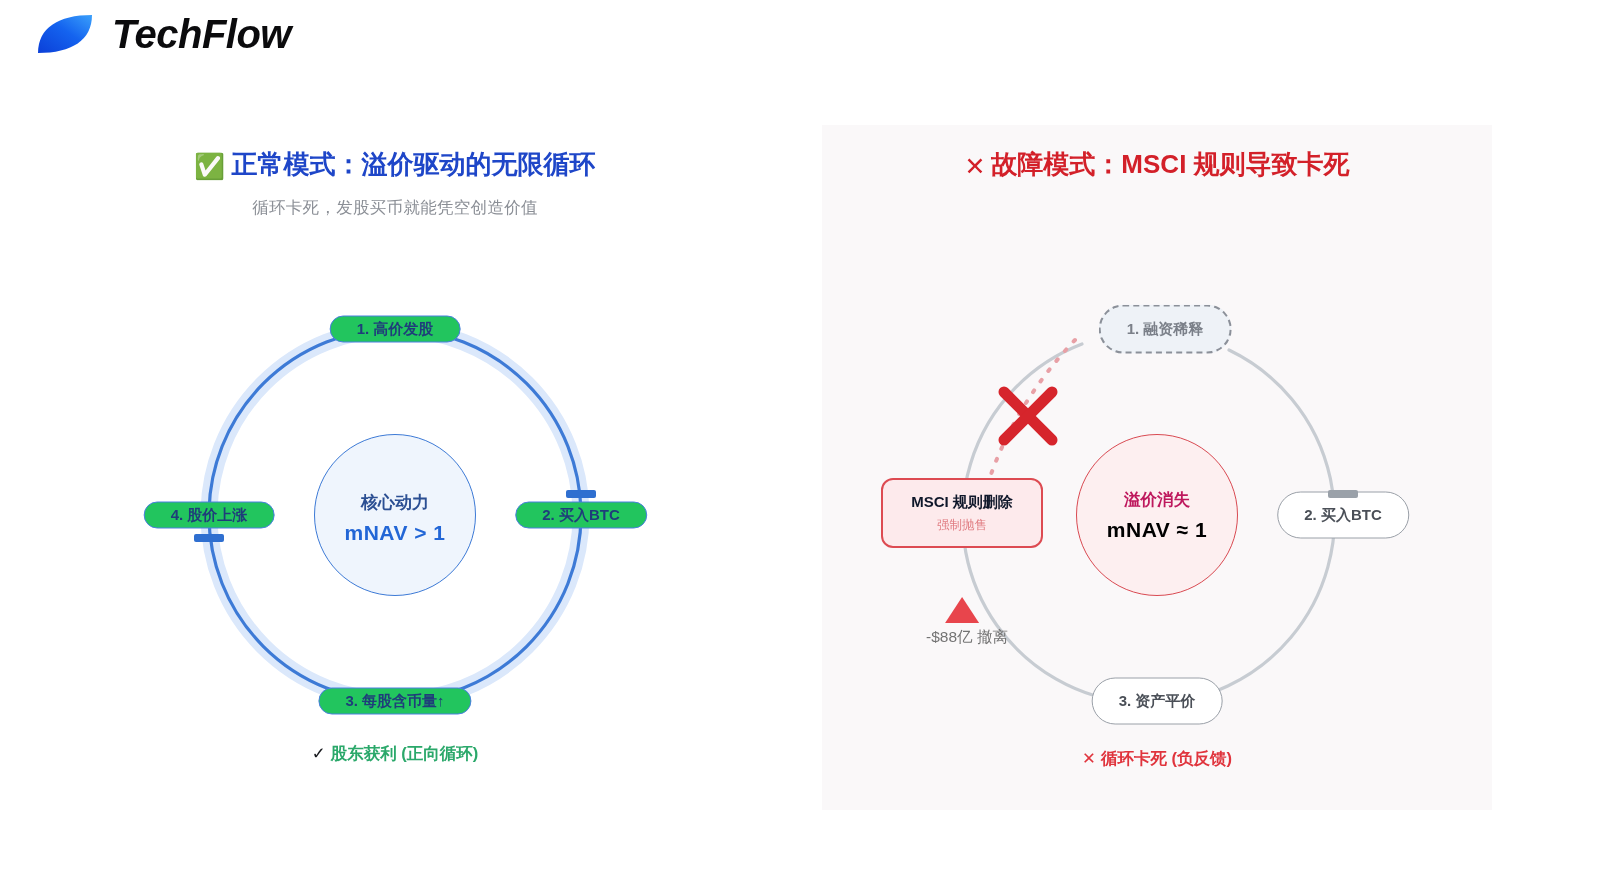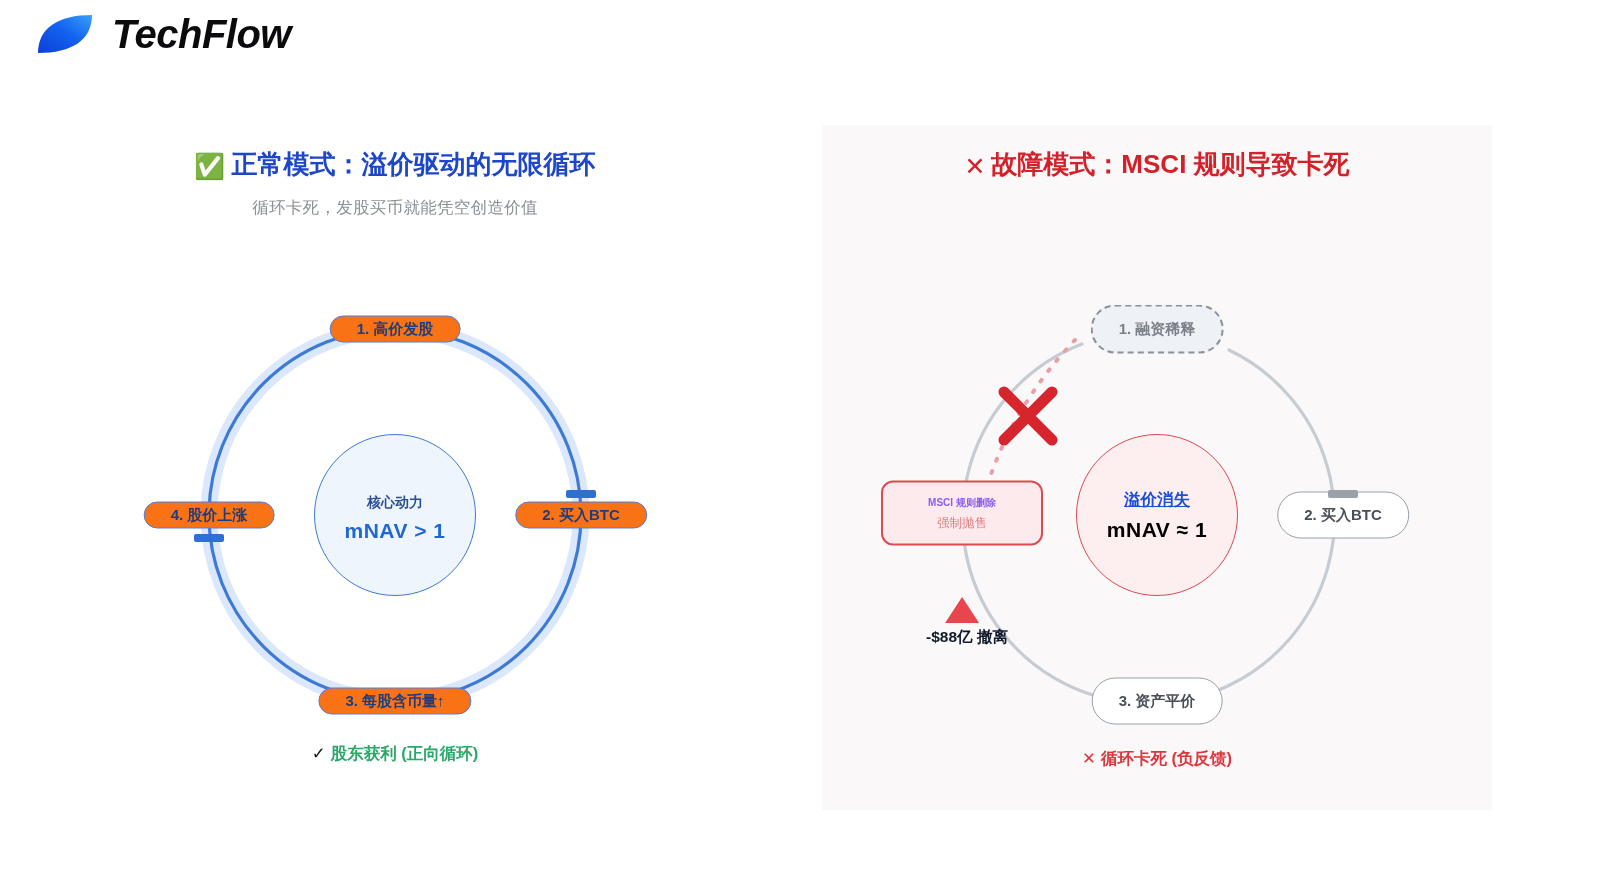--- a/index.html
+++ b/index.html
@@ -113,21 +113,21 @@
     align-items: center;
     justify-content: center;
     text-align: center;
     font-size: 15px;
     font-weight: 700;
     white-space: nowrap;
     box-sizing: border-box;
     z-index: 4;
   }
   .node-blue {
-    background: #f97316;
+    background: #22c55e;
     border: 1.6px solid #4a7fe0;
     color: #1f3d7a;
     padding: 3px 26px;
   }
   .node-gray {
     background: #ffffff;
     border: 1.6px solid #9aa0a8;
     color: #4a4f57;
     padding: 13px 26px;
   }
@@ -152,27 +152,27 @@
     flex-direction: column;
     align-items: center;
     justify-content: center;
     gap: 7px;
     z-index: 3;
   }
   #center-normal {
     background: #eff5fd;
     border: 1.8px solid #3d7ad6;
   }
-  #center-normal .cc-label { font-size: 14px; font-weight: 700; color: #2b4f93; margin-top: 6px; }
+  #center-normal .cc-label { font-size: 17px; font-weight: 700; color: #2b4f93; margin-top: 6px; }
   #center-normal .cc-value { font-size: 21px; font-weight: 700; color: #2266d6; letter-spacing: 0.5px; }
   #center-failure {
     background: #fdeff0;
     border: 1.8px solid #d94a52;
   }
-  #center-failure .cc-label { font-size: 16.5px; font-weight: 700; color: #1d4ed8; text-decoration: underline; }
+  #center-failure .cc-label { font-size: 16.5px; font-weight: 700; color: #be185d; }
   #center-failure .cc-value { font-size: 21px; font-weight: 700; color: #000000; letter-spacing: 0.5px; }
 
   
   .ring-marker {
     position: absolute;
     transform: translate(-50%, -50%);
     width: 30px;
     height: 8px;
     border-radius: 2px;
     z-index: 5;
@@ -187,23 +187,23 @@
     background: #fdeaec;
     border: 2px solid #dd4b52;
     border-radius: 12px;
     padding: 13px 20px 12px;
     text-align: center;
     z-index: 6;
     box-sizing: border-box;
     min-width: 162px;
   }
   #msci-callout .msci-title {
-    font-size: 10px;
-    font-weight: 700;
-    color: #8b5cf6;
+    font-size: 15px;
+    font-weight: 700;
+    color: #0f172a;
     white-space: nowrap;
   }
   #msci-callout .msci-sub {
     margin-top: 5px;
     font-size: 12.5px;
     color: #e07b80;
     white-space: nowrap;
   }
 
   #outflow-group {
@@ -215,22 +215,22 @@
   #outflow-triangle {
     width: 0;
     height: 0;
     margin: 0 auto 4px;
     border-left: 17px solid transparent;
     border-right: 17px solid transparent;
     border-bottom: 26px solid #e8454c;
   }
   #outflow-label {
     font-size: 15.5px;
-    font-weight: 700;
-    color: #0f172a;
+    font-weight: 400;
+    color: #737373;
     white-space: nowrap;
     margin-left: 10px;
   }
 
   
   #break-x {
     position: absolute;
     transform: translate(-50%, -50%);
     z-index: 7;
     font-size: 0;
@@ -325,21 +325,21 @@
         <line x1="10" y1="10" x2="58" y2="58" stroke="#d6252c" stroke-width="11" stroke-linecap="round"></line>
         <line x1="58" y1="10" x2="10" y2="58" stroke="#d6252c" stroke-width="11" stroke-linecap="round"></line>
       </svg>
     </div>
 
     <div class="center-circle" id="center-failure">
       <div class="cc-label">溢价消失</div>
       <div class="cc-value">mNAV ≈ 1</div>
     </div>
 
-    <div class="node node-dashed" style="left:280px; top:49px;">1. 融资稀释</div>
+    <div class="node node-dashed" style="left:288px; top:49px;">1. 融资稀释</div>
     <div class="node node-gray" style="left:466px; top:235px;">2. 买入BTC</div>
     <div class="node node-gray" style="left:280px; top:421px;">3. 资产平价</div>
 
     <div id="msci-callout" style="left:85px; top:233px;">
       <div class="msci-title">MSCI 规则删除</div>
       <div class="msci-sub">强制抛售</div>
     </div>
 
     <div id="outflow-group" style="left:85px; top:317px;">
       <div id="outflow-triangle"></div>

